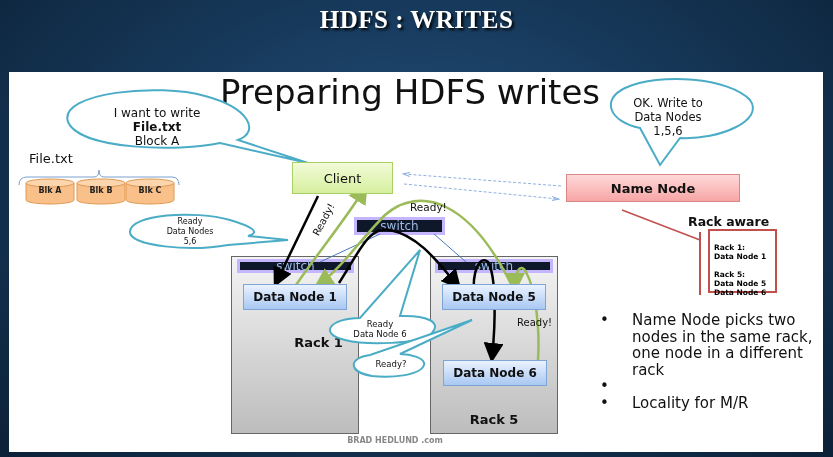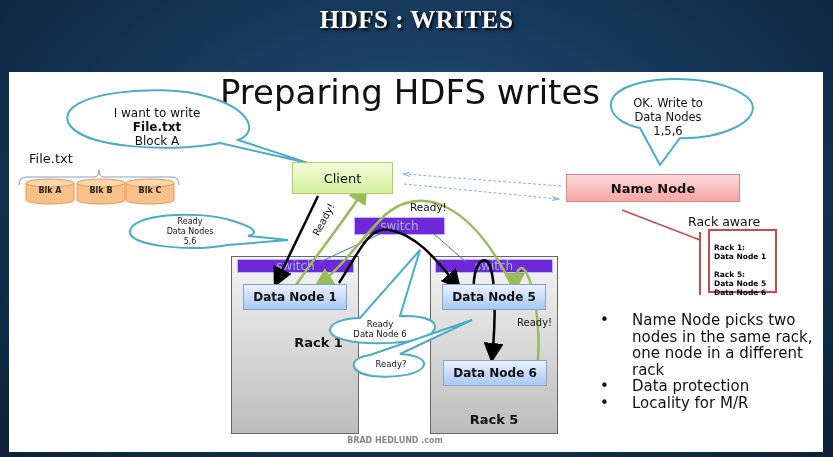--- a/index.html
+++ b/index.html
@@ -22,21 +22,21 @@
   svg.diagram { position:absolute; left:0; top:0; width:833px; height:457px; }
   .t { position:absolute; color:#111; white-space:nowrap; }
   .c { text-align:center; }
   .box {
     position:absolute; display:flex; align-items:center; justify-content:center;
     font-weight:bold; color:#111; box-sizing:border-box;
   }
   .client { left:292px; top:162px; width:101px; height:32px; background:linear-gradient(#f3fbd8,#d5ef9e); border:1px solid #a9cf67; font-size:13px; font-weight:normal;}
   .namenode { left:566px; top:174px; width:174px; height:28px; background:linear-gradient(#ffd9d9,#f7a5a5); border:1px solid #d98686; font-size:13px;}
   .rack { background:linear-gradient(#f4f4f4,#bdbdbd); border:1px solid #666; }
-  .switch { background:#6d28d9; color:#9dbbe0; font-weight:normal; font-size:12px; border:1px solid #c4b5fd; }
+  .switch { background:#0f172a; color:#9dbbe0; font-weight:normal; font-size:12px; border:3px solid #c4b5fd; }
   .dn { background:linear-gradient(#eaf2ff,#a9c8f2); border:1px solid #7fa5d6; font-size:12px; }
   .rackaware { left:708px; top:229px; width:69px; height:64px; border:2px solid #c0504d; box-sizing:border-box; padding:12px 4px; font-size:7.5px; font-weight:bold; line-height:9px; background:#fff;}
   .bullets { left:600px; top:312px; width:220px; font-size:15px; line-height:16.5px; color:#111; }
   .bullets .row { display:flex; }
   .bullets .dot { width:32px; flex:none; }
   .blk { position:absolute; top:178px; width:48px; height:24px; font-size:8px; font-weight:bold; display:flex; align-items:center; justify-content:center; color:#222; }
 </style>
 </head>
 <body>
 
@@ -134,38 +134,37 @@
 <div class="box client">Client</div>
 <div class="box namenode">Name Node</div>
 <div class="box dn" style="left:243px;top:284px;width:104px;height:26px;">Data Node 1</div>
 <div class="box dn" style="left:442px;top:284px;width:104px;height:26px;">Data Node 5</div>
 <div class="box dn" style="left:443px;top:360px;width:104px;height:26px;">Data Node 6</div>
 
 <div class="t" style="left:306px;top:214px;font-size:10px;transform:rotate(-62deg);">Ready!</div>
 <div class="t" style="left:410px;top:201px;font-size:10.5px;">Ready!</div>
 <div class="t" style="left:517px;top:317px;font-size:10px;">Ready!</div>
 
-<div class="t" style="left:688px;top:214px;font-size:12.5px;">Rack aware</div>
+<div class="t" style="left:688px;top:214px;font-size:12.5px;font-weight:bold;">Rack aware</div>
 <div class="abs rackaware">
   <div>Rack 1:</div>
   <div>Data Node 1</div>
   <div style="height:9px;"></div>
   <div>Rack 5:</div>
   <div>Data Node 5</div>
   <div>Data Node 6</div>
 </div>
 
 <div class="abs bullets">
   <div class="row">
       <span class="dot">•</span>
       <span>Name Node picks two nodes in the same rack, one node in a different rack</span>
     </div>
   <div class="row">
       <span class="dot">•</span>
-      <span>Data protection</span>
     </div>
   <div class="row">
       <span class="dot">•</span>
       <span>Locality for M/R</span>
     </div>
 </div>
 
 <div class="t c" style="left:330px;top:436px;width:130px;font-size:8px;font-weight:bold;color:#888;">BRAD HEDLUND .com</div>
 
 </body></html>

